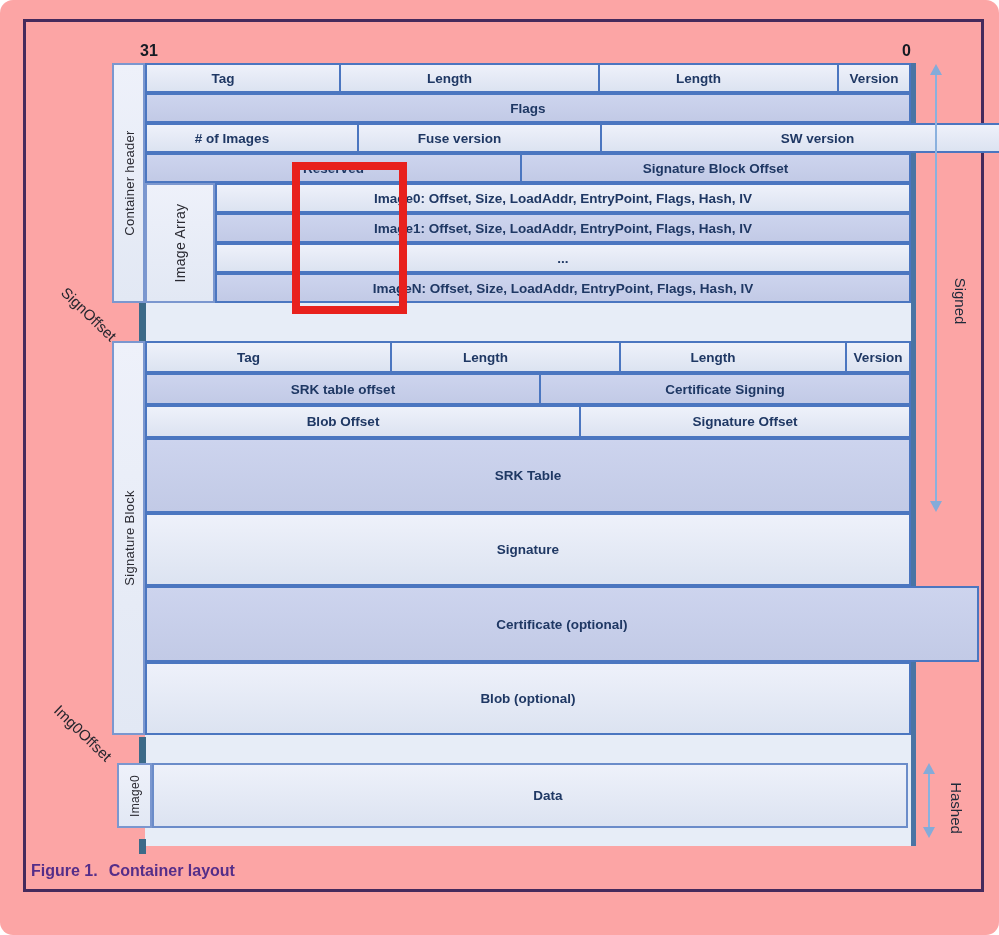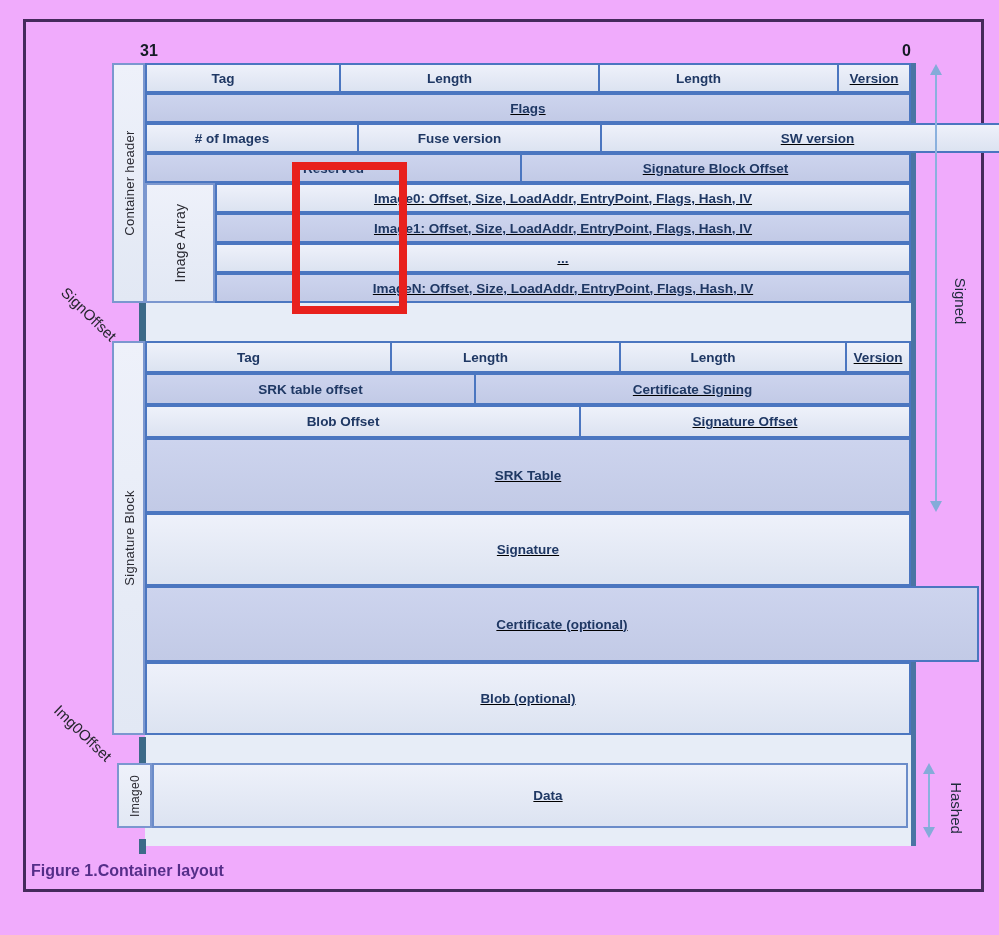--- a/index.html
+++ b/index.html
@@ -1,19 +1,19 @@
 <!DOCTYPE html>
 <html><head>
 <meta charset="utf-8">
 <style>
   * { margin:0; padding:0; box-sizing:border-box; }
   html,body { background:#ffffff; }
   #page {
-    position:relative; width:999px; height:935px; background:#f0abfc;
-    font-family:"Liberation Sans", sans-serif; overflow:hidden;
+    position:relative; width:999px; height:935px; background:#fca5a5;
+    font-family:"Liberation Sans", sans-serif; overflow:hidden;border-radius:13px;
   }
   .frame {
     position:absolute; left:23px; top:19px; width:961px; height:873px;
     border:3px solid #452a5c; background:transparent;
   }
   .panel {
     position:absolute; left:145px; top:63px; width:771px; height:783px;
     background:#e7edf7; border-right:5px solid #4a74a4;
   }
   .bit { position:absolute; font-weight:700; font-size:16px; color:#141b24; }
@@ -33,21 +33,21 @@
     position:absolute; display:flex; border:2px solid #4b76c0;
   }
   .row.light { background:linear-gradient(180deg,#eef1fa 0%,#dce3f1 100%);gap:40px; }
   .row.dark  { background:linear-gradient(180deg,#cdd4ee 0%,#c2cae6 100%); }
   .row.inset { border-color:#6b8cc9;padding-left:36px; }
   .cell {
     flex:0 0 auto; display:flex; align-items:center; justify-content:center;
     overflow:hidden;
   }
   .cell + .cell { border-left:2px solid #4b76c0; }
-  .cell.grow { flex:1 1 auto;text-decoration:underline; }
+  .cell.grow { flex:1 1 auto; }
   .cell span {
     font-weight:700; font-size:13.5px; color:#1f3864; white-space:nowrap;
   }
   .tick { position:absolute; width:7px; background:#3c6a88; }
   .redbox {
     position:absolute; left:292px; top:162px; width:115px; height:152px;
     border:8px solid #e8211d; background:transparent;
   }
   .arrow-line { position:absolute; width:2px; background:#8ab1de; }
   .tri { position:absolute; width:0; height:0;
@@ -59,21 +59,21 @@
     white-space:nowrap; font-size:15px; color:#1e2a3a;
   }
   .offset-label {
     position:absolute; transform:translate(-50%,-50%) rotate(44deg);
     white-space:nowrap; font-size:15px; color:#26262e;
   }
   .caption {
     position:absolute; left:31px; top:862px;
     font-weight:700; font-size:16px; color:#552e89;
   }
-  .caption .cap-title { }
+  .caption .cap-title { margin-left:11px; }
   .bodytext {
     position:absolute; left:23px; top:905px;
     font-size:16px; color:#141414;
   }
 </style>
 </head>
 <body>
 
 <div id="page">
 
@@ -164,21 +164,21 @@
         <span>Length</span>
       </div>
     <div class="cell" style="width:186px">
         <span>Length</span>
       </div>
     <div class="cell grow">
         <span>Version</span>
       </div>
   </div>
   <div class="row dark" style="left:145px;top:373px;width:766px;height:32px">
-    <div class="cell" style="width:327px">
+    <div class="cell" style="width:392px">
         <span>SRK table offset</span>
       </div>
     <div class="cell grow">
         <span>Certificate Signing</span>
       </div>
   </div>
   <div class="row light" style="left:145px;top:405px;width:766px;height:33px">
     <div class="cell" style="width:392px">
         <span>Blob Offset</span>
       </div>

